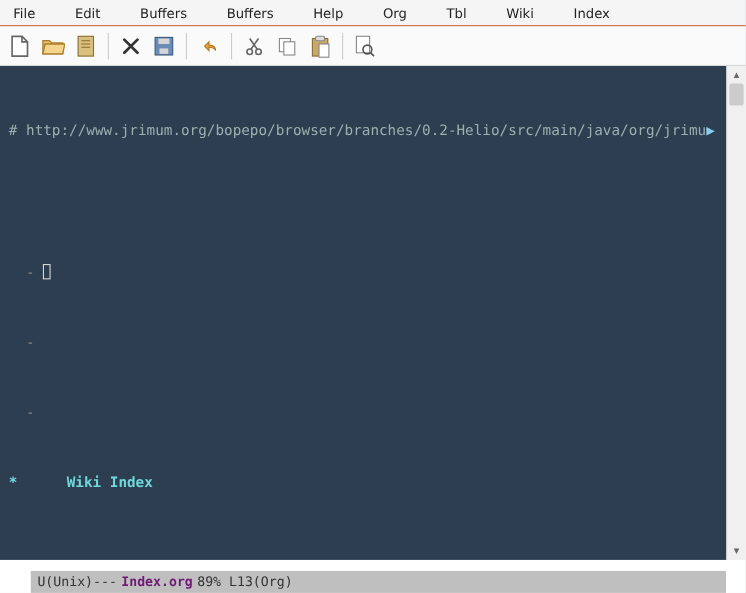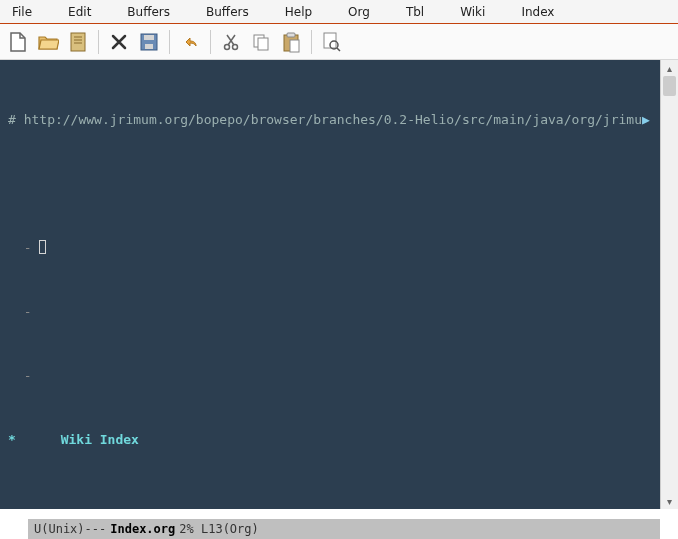--- a/index.html
+++ b/index.html
@@ -107,21 +107,21 @@
     background: #bfbfbf;
     color: #333;
     font-family: "DejaVu Sans Mono","Consolas",monospace;
     font-size: 12px;
     display: flex;
     align-items: center;
     padding: 0 6px;
     gap: 0;
     margin-left: 28px;
   }
-  .modeline .buf { font-weight: bold; color: #000000; padding: 0 4px; text-align: right; }
+  .modeline .buf { font-weight: bold; color: #701a75; padding: 0 4px; text-align: right; }
   
   .c-comment  { color: #9bb0b0; }
   .c-key      { color: #9bb0b0; }
   .c-val      { color: #e6c07b; }
   .c-dash     { color: #888; }
   .c-link     { color: #87ceeb; text-decoration: underline; cursor: pointer; }
   .c-h1star   { color: #70d8dc; font-weight: bold; }
   .c-h1       { color: #70d8dc; font-weight: bold; padding-left: 37px; }
   .c-cursor   { display:inline-block; width:7px; height:14px; border:1px solid #d5d5d5; box-sizing:border-box; vertical-align: -2px; }
   .c-overflow { color: #87ceeb; background: #2c3e50; }
@@ -246,16 +246,16 @@
     <div class="scroll-arrow">▴</div>
     <div class="scroll-track">
       <div class="scroll-thumb"></div>
     </div>
     <div class="scroll-arrow">▾</div>
   </div>
 
   <div class="modeline">
     <span>U(Unix)--- </span>
     <span class="buf">Index.org</span>
-    <span>      2% L13</span>
+    <span>      89% L13</span>
     <span>    (Org)</span>
   </div>
 </div>
 
 </body></html>

